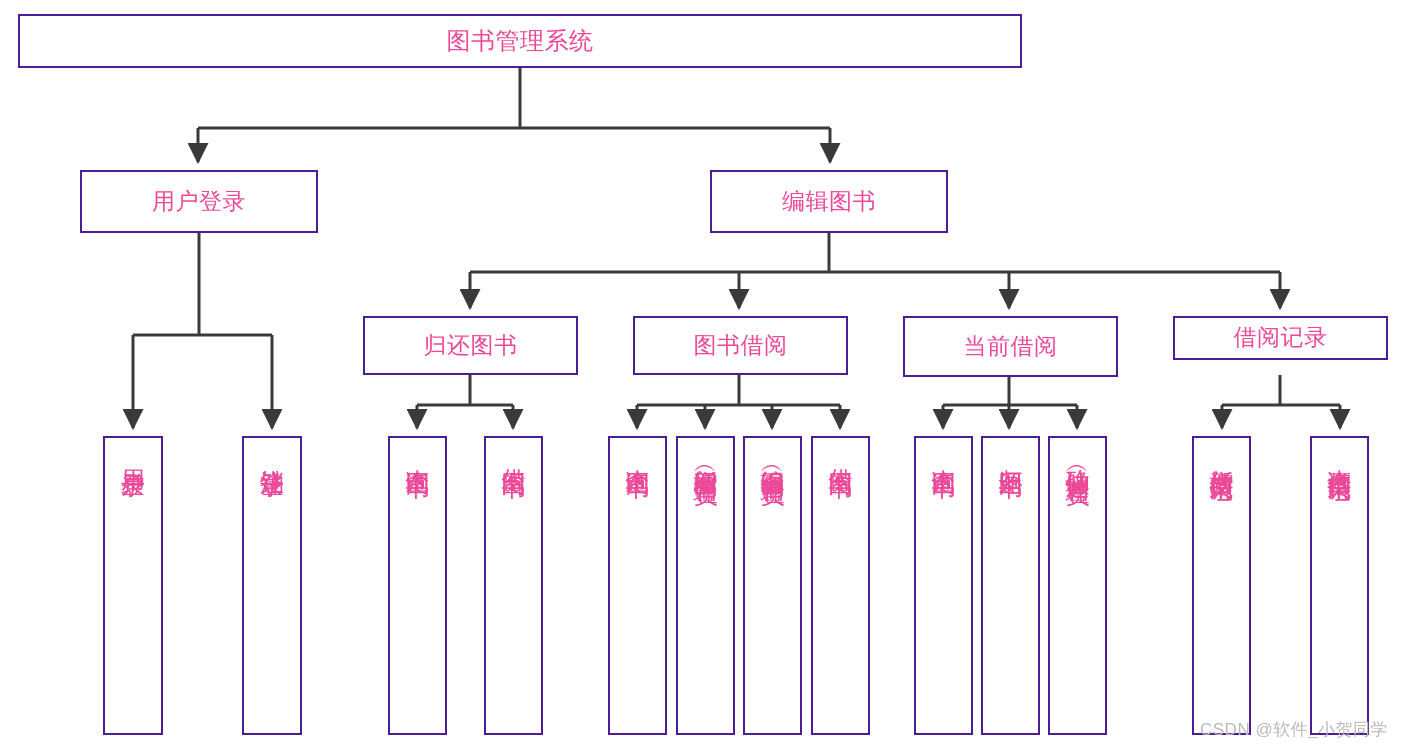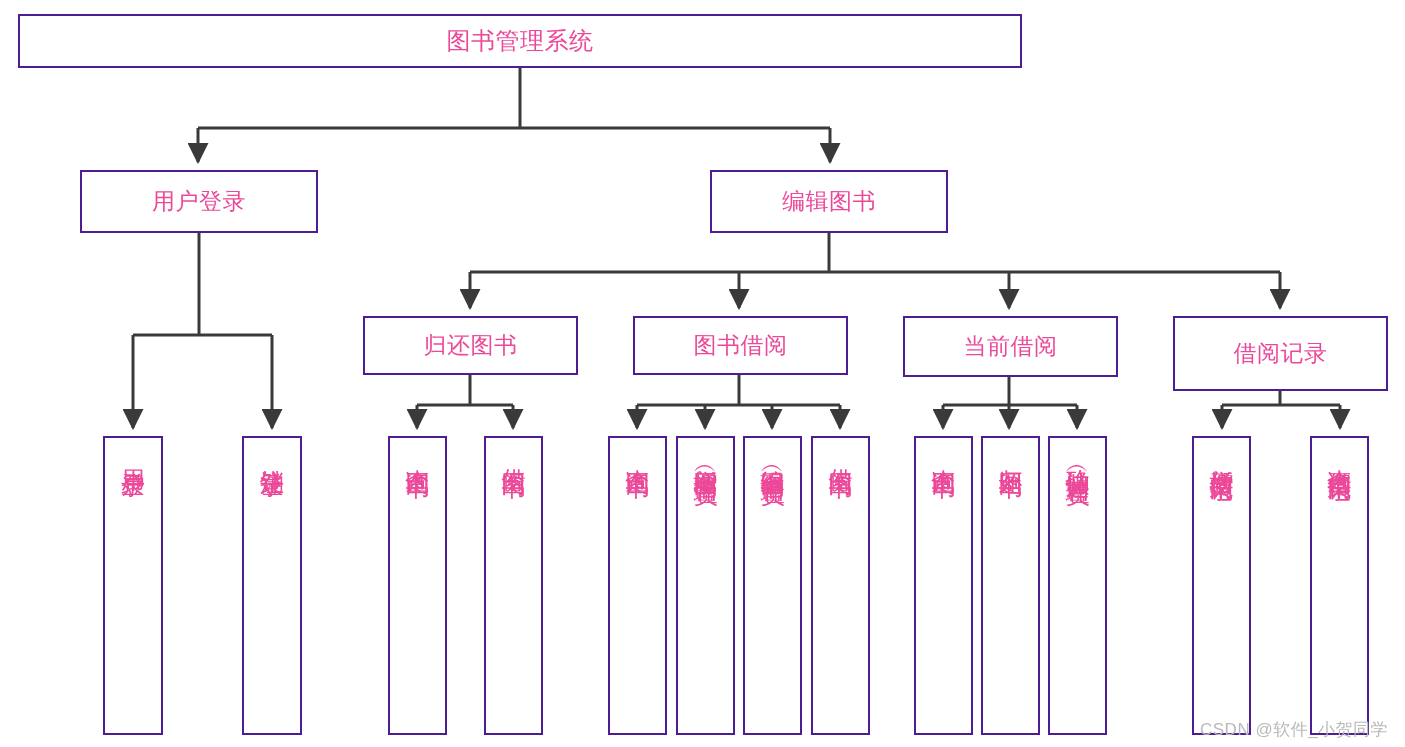--- a/index.html
+++ b/index.html
@@ -122,21 +122,21 @@
 
   <div class="node h" style="left:363px;top:316px;width:215px;height:59px;">
     <span class="label">归还图书</span>
   </div>
   <div class="node h" style="left:633px;top:316px;width:215px;height:59px;">
     <span class="label">图书借阅</span>
   </div>
   <div class="node h" style="left:903px;top:316px;width:215px;height:61px;">
     <span class="label">当前借阅</span>
   </div>
-  <div class="node h" style="left:1173px;top:316px;width:215px;height:75px;">
+  <div class="node h" style="left:1173px;top:316px;width:215px;height:44px;">
     <span class="label">借阅记录</span>
   </div>
 
   <div class="node v" style="left:103px;top:436px;width:60px;height:299px;">
     <span class="label">用户登录</span>
   </div>
   <div class="node v" style="left:242px;top:436px;width:60px;height:299px;">
     <span class="label">注销登录</span>
   </div>
 

